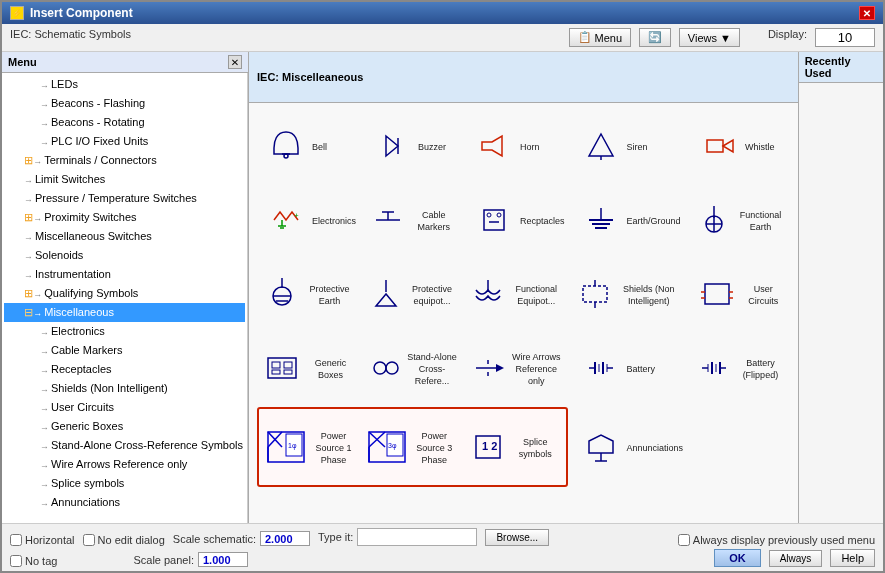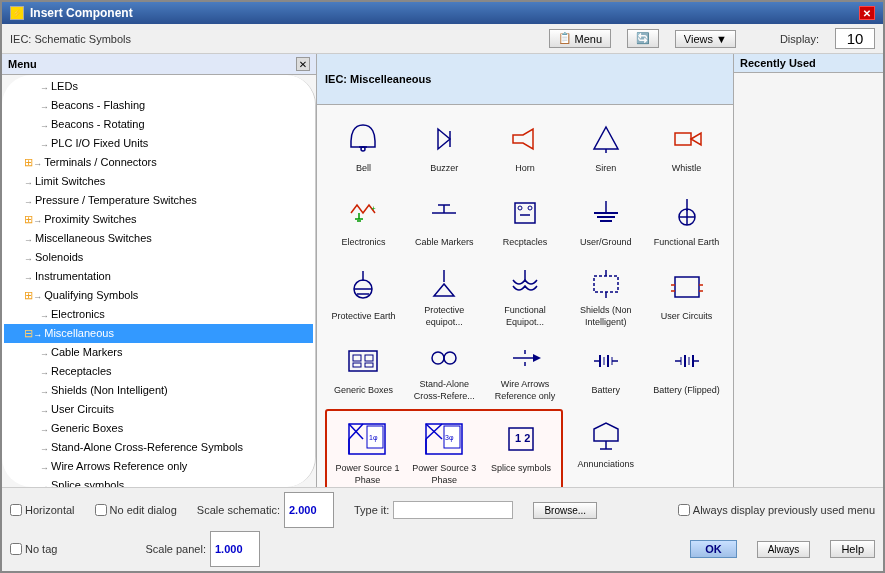--- a/index.html
+++ b/index.html
@@ -5,64 +5,64 @@
     * { box-sizing: border-box; margin: 0; padding: 0; }
     body { font-family: 'Segoe UI', Tahoma, Arial, sans-serif; font-size: 11px; background: #f0f0f0; }
 
     .window { width: 885px; height: 573px; background: #f0f0f0; border: 2px solid #888; display: flex; flex-direction: column; }
 
     .titlebar { background: linear-gradient(to bottom, #4a7cbf, #2a5090); color: white; padding: 4px 8px; display: flex; align-items: center; justify-content: space-between; font-size: 12px; font-weight: bold; }
     .titlebar-title { display: flex; align-items: center; gap: 6px; }
     .titlebar-icon { width: 14px; height: 14px; background: #ffd700; border: 1px solid #aaa; font-size: 8px; display: flex; align-items: center; justify-content: center; }
     .titlebar-close { background: #cc0000; border: 1px solid #ff4444; color: white; width: 16px; height: 14px; display: flex; align-items: center; justify-content: center; cursor: pointer; font-size: 10px; font-weight: bold; }
 
-    .toolbar { background: #f0f0f0; border-bottom: 1px solid #ccc; padding: 4px 8px; display: flex; align-items: center; gap: 16px; }
+    .toolbar { background: #f0f0f0; border-bottom: 1px solid #ccc; padding: 4px 8px; display: flex; gap: 8px; }
     .toolbar-label { color: #333; font-size: 11px; }
     .toolbar-btn { background: linear-gradient(to bottom, #fff, #e0e0e0); border: 1px solid #999; padding: 2px 8px; cursor: pointer; display: flex; align-items: center; gap: 3px; font-size: 11px; }
     .display-label { font-size: 11px; color: #333; }
-    .display-value { background: white; border: 1px solid #999; padding: 1px 6px; width: 40px; text-align: center; font-size: 15px; }
+    .display-value { background: white; border: 1px solid #999; padding: 1px 6px; width: 60px; text-align: center; font-size: 13px; }
 
     .main-content { flex: 1; display: flex; overflow: hidden; }
 
     
     .left-panel { width: 315px; display: flex; flex-direction: column; border-right: 1px solid #aaa; background: #f5f5f5; }
     .left-panel-header { background: #e0e8f8; border-bottom: 1px solid #aaa; padding: 3px 6px; display: flex; justify-content: space-between; align-items: center; }
     .left-panel-header-title { font-size: 11px; font-weight: bold; }
     .left-panel-close-btn { font-size: 10px; cursor: pointer; background: #ddd; border: 1px solid #999; width: 14px; height: 14px; display: flex; align-items: center; justify-content: center; }
 
-    .tree { flex: 1; overflow-y: auto; padding: 2px; background: white; border-right: 1px solid #ccc; border-radius: 30px; }
+    .tree { flex: 1; overflow-y: auto; padding: 2px; background: white; border-right: 1px solid #ccc; }
     .tree-item { padding: 1px 2px; cursor: default; white-space: nowrap; font-size: 11px; line-height: 16px; }
     .tree-item.selected { background: #3399ff; color: white; }
     .tree-item.indent1 { padding-left: 20px; }
     .tree-item.indent2 { padding-left: 36px; }
     .tree-icon { color: #888; font-size: 9px; margin-right: 2px; }
 
     
     .center-panel { flex: 1; display: flex; flex-direction: column; background: #f8f8f8; }
     .center-panel-header { background: #d8e8f8; border-bottom: 1px solid #aaa; padding: 19px 8px; font-size: 11px; font-weight: bold; }
 
     .symbols-grid { flex: 1; overflow-y: auto; padding: 8px; display: grid; grid-template-columns: repeat(5, 1fr); gap: 4px; align-content: start; }
-    .symbol-item { display: flex; flex-direction: column; align-items: center; cursor: pointer; padding: 4px 2px; border: 1px solid transparent; min-height: 70px; }
+    .symbol-item { display: flex; flex-direction: row; align-items: center; cursor: pointer; padding: 4px 2px; border: 1px solid transparent; min-height: 70px; }
 
     .symbol-img { width: 52px; height: 42px; display: flex; align-items: center; justify-content: center; }
     .symbol-label { font-size: 9px; text-align: center; margin-top: 2px; line-height: 12px; color: #222; max-width: 72px; }
 
     
-    .right-panel { width: 150px; background: #f5f5f5; border-left: 1px solid #aaa; }
+    .right-panel { width: 114px; background: #f5f5f5; border-left: 1px solid #aaa; }
     .right-panel-header { background: #d8e8f8; border-bottom: 1px solid #aaa; padding: 3px 6px; font-size: 11px; font-weight: bold; }
     .right-panel-content { padding: 4px; }
 
     
     .bottom-bar { background: #f0f0f0; border-top: 1px solid #ccc; padding: 4px 8px; display: flex; flex-direction: column; gap: 3px; }
-    .bottom-row { display: flex; align-items: center; gap: 20px; }
+    .bottom-row { display: flex; align-items: flex-end; gap: 8px; }
     .checkbox-item { display: flex; align-items: center; gap: 3px; font-size: 11px; color: #333; }
     .checkbox-item input[type="checkbox"] { width: 12px; height: 12px; }
     .field-group { display: flex; align-items: center; gap: 4px; }
     .field-label { font-size: 11px; color: #333; }
-    .field-input { border: 1px solid #999; padding: 1px 4px; font-size: 11px; background: white; height: 36px; }
+    .field-input { border: 1px solid #999; padding: 1px 4px; font-size: 11px; background: white; height: 15px; }
     .field-input.blue { color: #0000cc; font-weight: bold; }
     .type-input { border: 1px solid #aaa; background: white; height: 18px; width: 120px; padding: 1px 4px; font-size: 11px; }
     .btn-primary { background: linear-gradient(to bottom, #c8e0ff, #a0c0e8); border: 1px solid #6090c0; padding: 2px 14px; font-size: 11px; cursor: pointer; color: #000080; font-weight: bold; }
     .btn-normal { background: linear-gradient(to bottom, #fff, #e0e0e0); border: 1px solid #999; padding: 2px 10px; font-size: 10px; cursor: pointer; }
     .btn-help { background: linear-gradient(to bottom, #fff, #e0e0e0); border: 1px solid #999; padding: 2px 10px; font-size: 11px; cursor: pointer; }
 
     
     svg { overflow: visible; }
   </style>
 </head>
@@ -135,25 +135,25 @@
         </div>
         <div class="tree-item indent1">
           <span class="tree-icon">→</span>Solenoids
         </div>
         <div class="tree-item indent1">
           <span class="tree-icon">→</span>Instrumentation
         </div>
         <div class="tree-item indent1">
           <span style="color:#f0a020">⊞</span><span class="tree-icon">→</span>Qualifying Symbols
         </div>
-        <div class="tree-item indent2">
-          <span class="tree-icon">→</span>Electronics
-        </div>
         <div class="tree-item indent1 selected">
           <span style="color:#ffd070">⊟</span><span class="tree-icon" style="color:white">→</span>Miscellaneous
+        </div>
+        <div class="tree-item indent2">
+          <span class="tree-icon">→</span>Electronics
         </div>
         <div class="tree-item indent2">
           <span class="tree-icon">→</span>Cable Markers
         </div>
         <div class="tree-item indent2">
           <span class="tree-icon">→</span>Receptacles
         </div>
         <div class="tree-item indent2">
           <span class="tree-icon">→</span>Shields (Non Intelligent)
         </div>
@@ -271,21 +271,21 @@
 
         <div class="symbol-item">
           <div class="symbol-img">
             <svg width="40" height="36" viewBox="0 0 40 36">
               <line x1="20" y1="6" x2="20" y2="18" stroke="#000080" stroke-width="1.5"></line>
               <line x1="8" y1="18" x2="32" y2="18" stroke="#000080" stroke-width="2"></line>
               <line x1="11" y1="22" x2="29" y2="22" stroke="#000080" stroke-width="2"></line>
               <line x1="14" y1="26" x2="26" y2="26" stroke="#000080" stroke-width="2"></line>
             </svg>
           </div>
-          <span class="symbol-label">User/Ground</span>
+          <span class="symbol-label">Earth/Ground</span>
         </div>
 
         <div class="symbol-item">
           <div class="symbol-img">
             <svg width="40" height="36" viewBox="0 0 40 36">
               <line x1="20" y1="4" x2="20" y2="16" stroke="#000080" stroke-width="1.5"></line>
               <circle cx="20" cy="22" r="8" fill="none" stroke="#000080" stroke-width="1.5"></circle>
               <line x1="12" y1="22" x2="28" y2="22" stroke="#000080" stroke-width="1.5"></line>
               <line x1="20" y1="14" x2="20" y2="30" stroke="#000080" stroke-width="1.5"></line>
             </svg>

